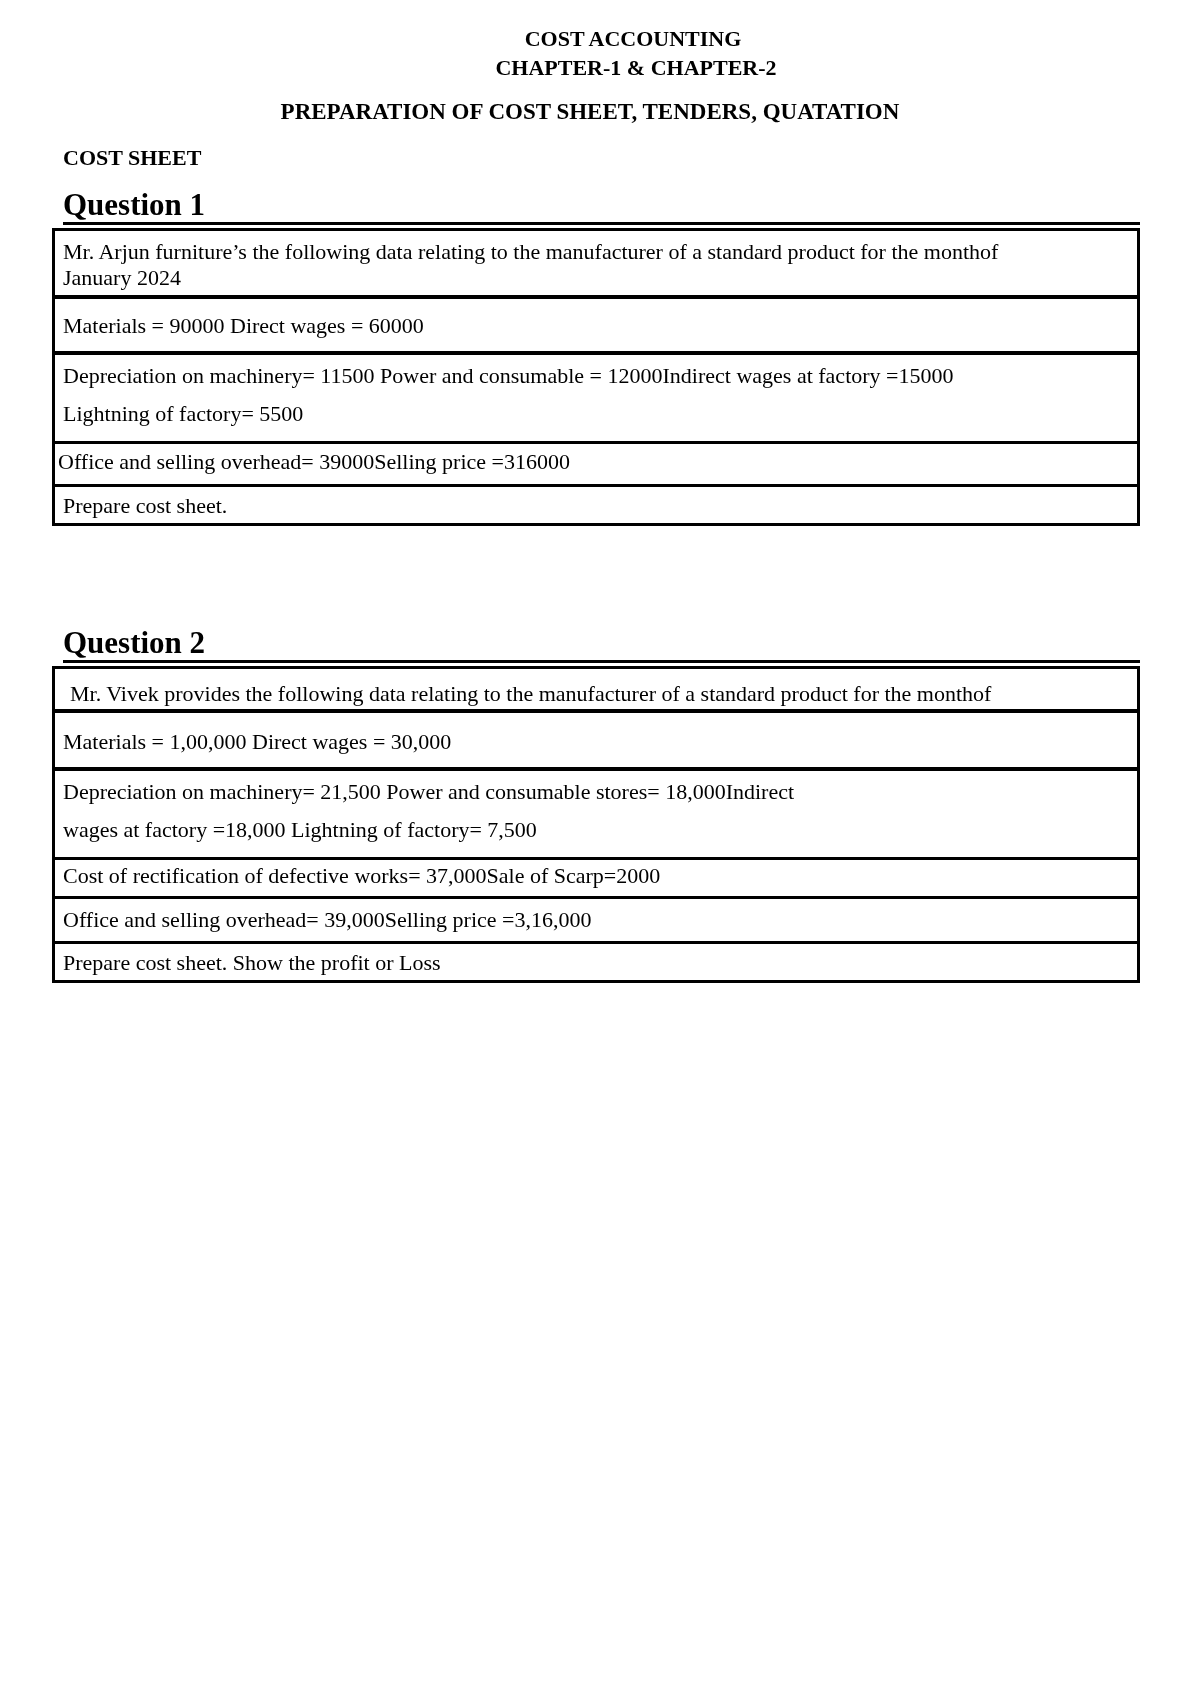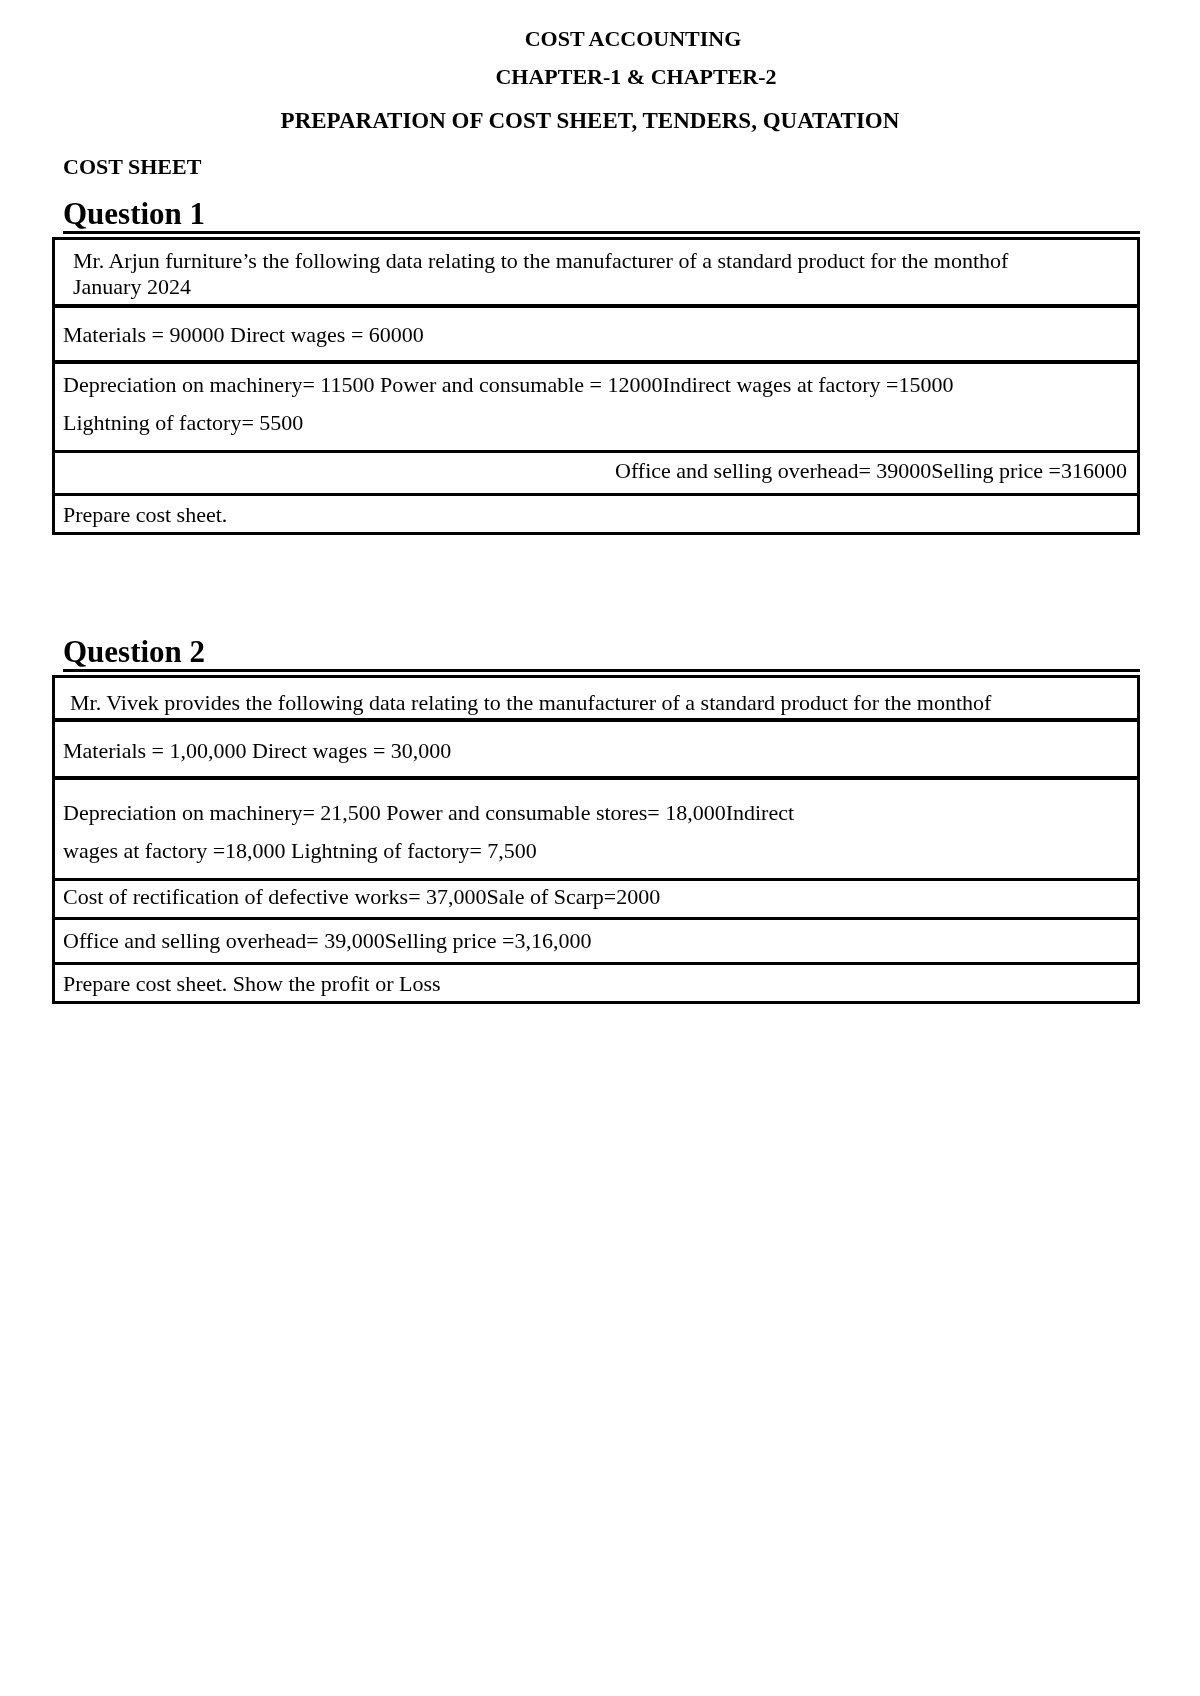--- a/index.html
+++ b/index.html
@@ -6,49 +6,49 @@
   body {
     width: 1200px; height: 1696px;
     background: #ffffff; color: #000000;
     font-family: "Liberation Serif", "DejaVu Serif", serif;
   }
   .page { position: relative; width: 1200px; height: 1696px; overflow: hidden; background: #fff; }
   .content { margin-left: 52px; width: 1088px; }
 
   .c-title { text-align: center; font-weight: bold; white-space: nowrap; }
   .title1 { font-size: 22px; line-height: 24px; margin: 27px 0 0 0; position: relative; left: 37px; }
-  .title2 { font-size: 22px; line-height: 24px; margin: 14px 0 0 0; position: relative; left: 40px; }
+  .title2 { font-size: 22px; line-height: 24px; margin: 5px 0 0 0; position: relative; left: 40px; }
   .title3 { font-size: 23px; line-height: 25px; margin: 19px 0 0 0; position: relative; left: -6px; }
 
   .section-label { font-size: 22px; line-height: 24px; font-weight: bold; margin: 22px 0 0 11px; }
 
   .qheading {
     font-size: 31px; line-height: 34px; font-weight: bold;
     margin: 18px 0 0 11px;
     border-bottom: 3px solid #000;
   }
   .qheading.q2 { margin-top: 100px; }
 
   .qtable { margin-top: 3px; border: 3px solid #000; }
   .trow { border-bottom: 3px solid #000; font-size: 22px; }
   .trow:nth-child(1), .trow:nth-child(2) { border-bottom-width: 4px; }
   .trow:last-child { border-bottom: none; }
   .trow p { margin: 0; line-height: 26px; }
   .trow.gap p + p { margin-top: 12px; }
 
   
-  .t1 .r0 { padding: 8px 18px 4px; }
+  .t1 .r0 { padding: 8px 8px 4px; }
   .t1 .r1 { padding: 14px 8px 12px; }
   .t1 .r2 { padding: 8px 8px 14px; }
-  .t1 .r3 { padding: 5px 10px 9px; text-align: right; }
+  .t1 .r3 { padding: 5px 3px 9px; }
   .t1 .r4 { padding: 6px 8px 4px; }
 
   .t2 .r0 { padding: 12px 15px 2px; }
   .t2 .r1 { padding: 16px 8px 12px; }
-  .t2 .r2 { padding: 20px 8px 14px; }
+  .t2 .r2 { padding: 8px 8px 14px; }
   .t2 .r3 { padding: 3px 8px 7px; }
   .t2 .r4 { padding: 8px 8px 8px; }
   .t2 .r5 { padding: 6px 8px 4px; }
 </style>
 </head>
 <body>
 
 <div class="page">
   <div class="content">
 

